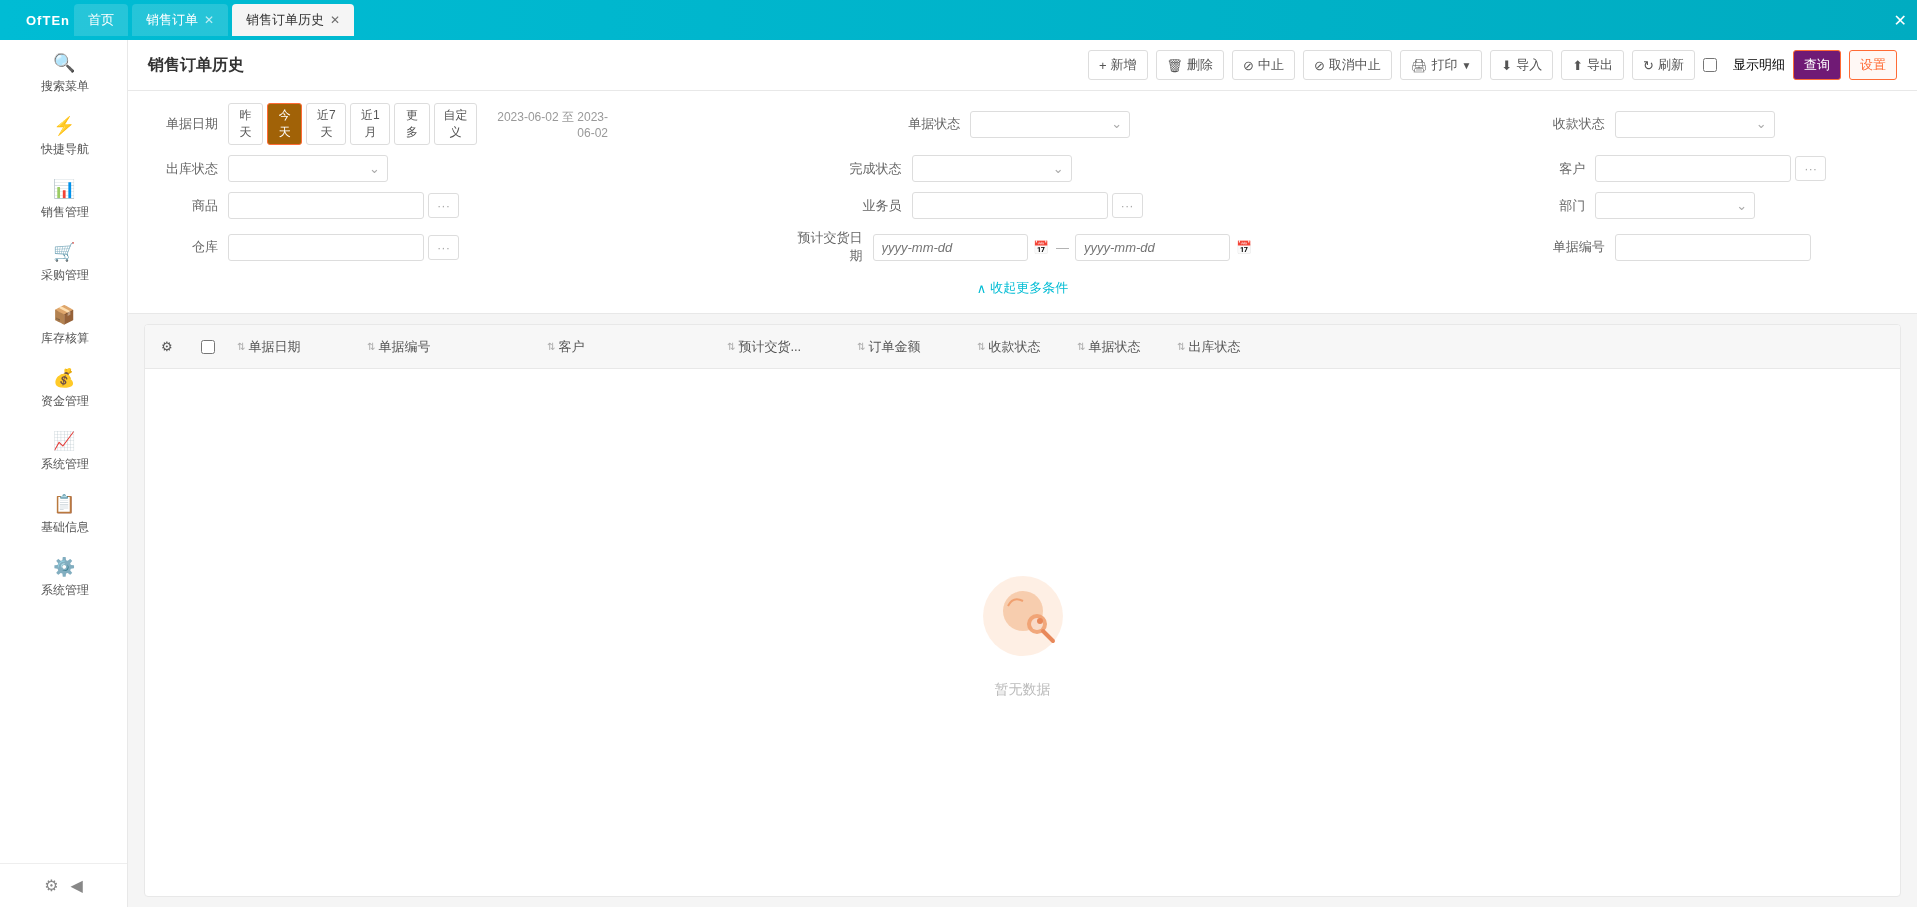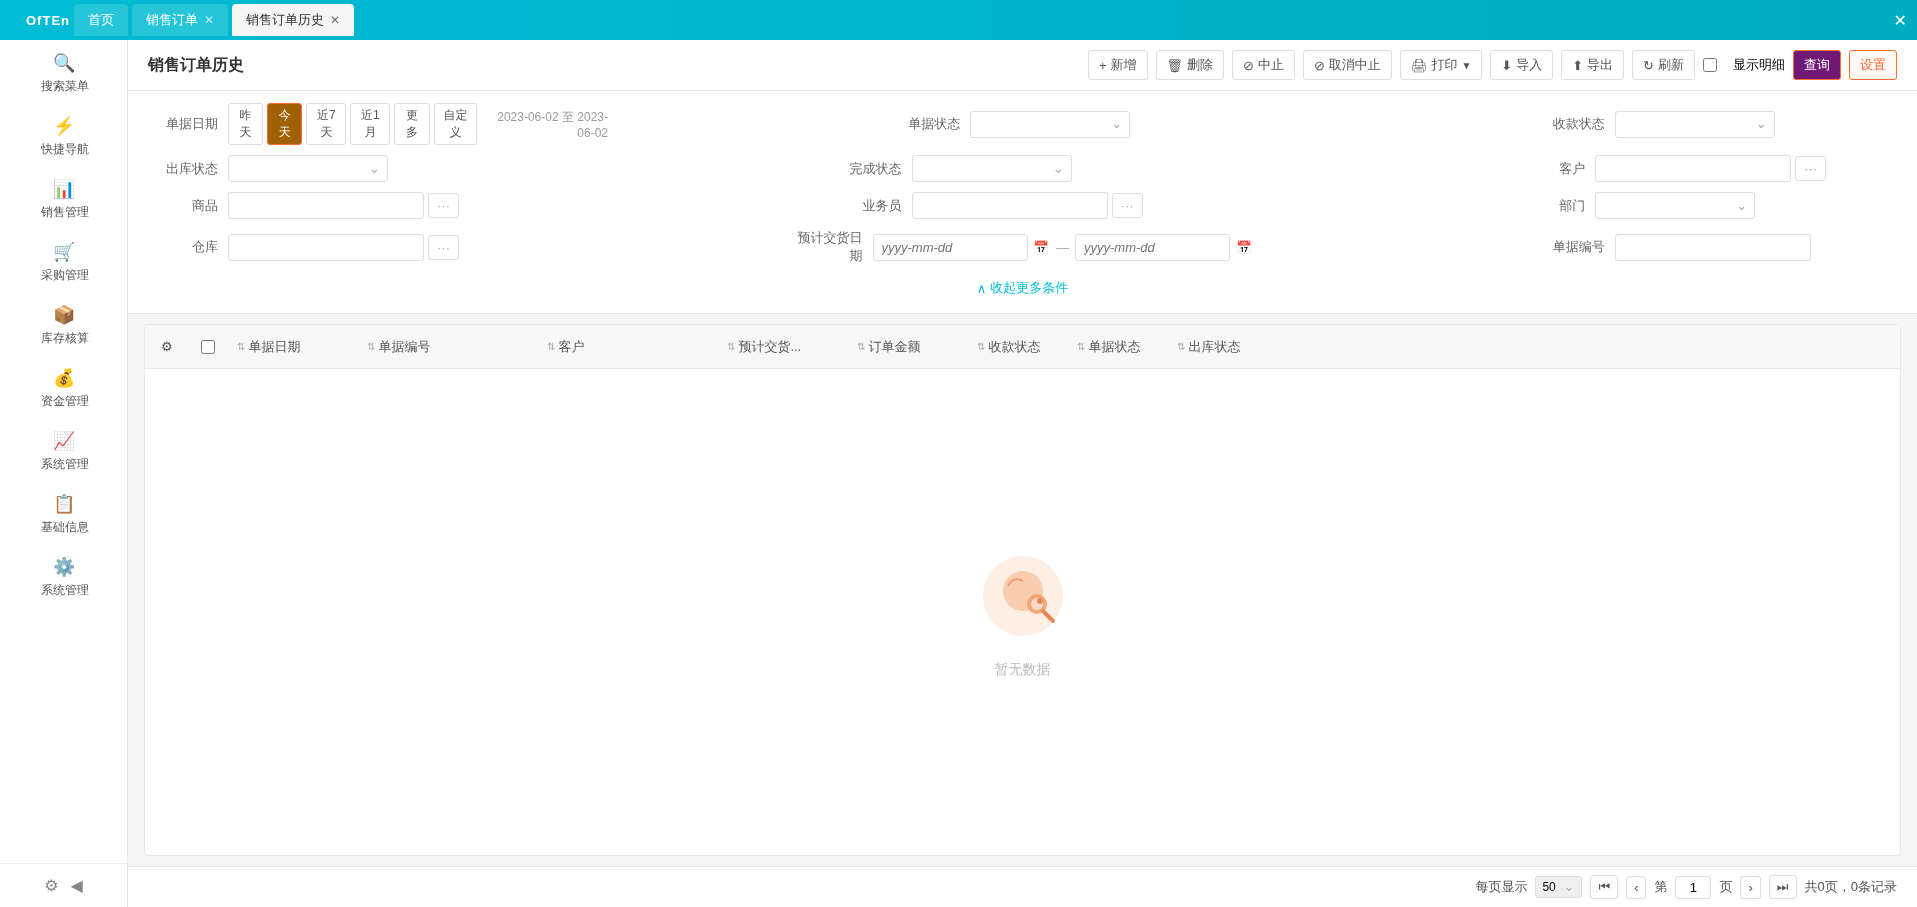--- a/index.html
+++ b/index.html
@@ -634,33 +634,15 @@
             <circle cx="64" cy="58" r="6" fill="#fff" opacity="0.6"></circle>
             <circle cx="67" cy="55" r="3" fill="#e8885a"></circle>
             <path d="M70 65 L80 75" stroke="#e8885a" stroke-width="4" stroke-linecap="round"></path>
             <path d="M35 40 Q40 30 50 35" stroke="#f0a070" stroke-width="2" fill="none"></path>
           </svg>
         </div>
         <span class="empty-text">暂无数据</span>
       </div>
     </div>
 
-    <div class="pagination-bar">
-      <span>每页显示</span>
-      <div class="select-wrapper">
-        <select class="page-size-select">
-          <option value="20">20</option>
-          <option value="50" selected="">50</option>
-          <option value="100">100</option>
-        </select>
-      </div>
-      <button class="page-nav-btn">⏮</button>
-      <button class="page-nav-btn">‹</button>
-      <span>第</span>
-      <input class="page-input" type="text" value="1" style="">
-      <span>页</span>
-      <button class="page-nav-btn">›</button>
-      <button class="page-nav-btn">⏭</button>
-      <span>共0页，0条记录</span>
-    </div>
 
   </div>
 </div>
 
 </body></html>

